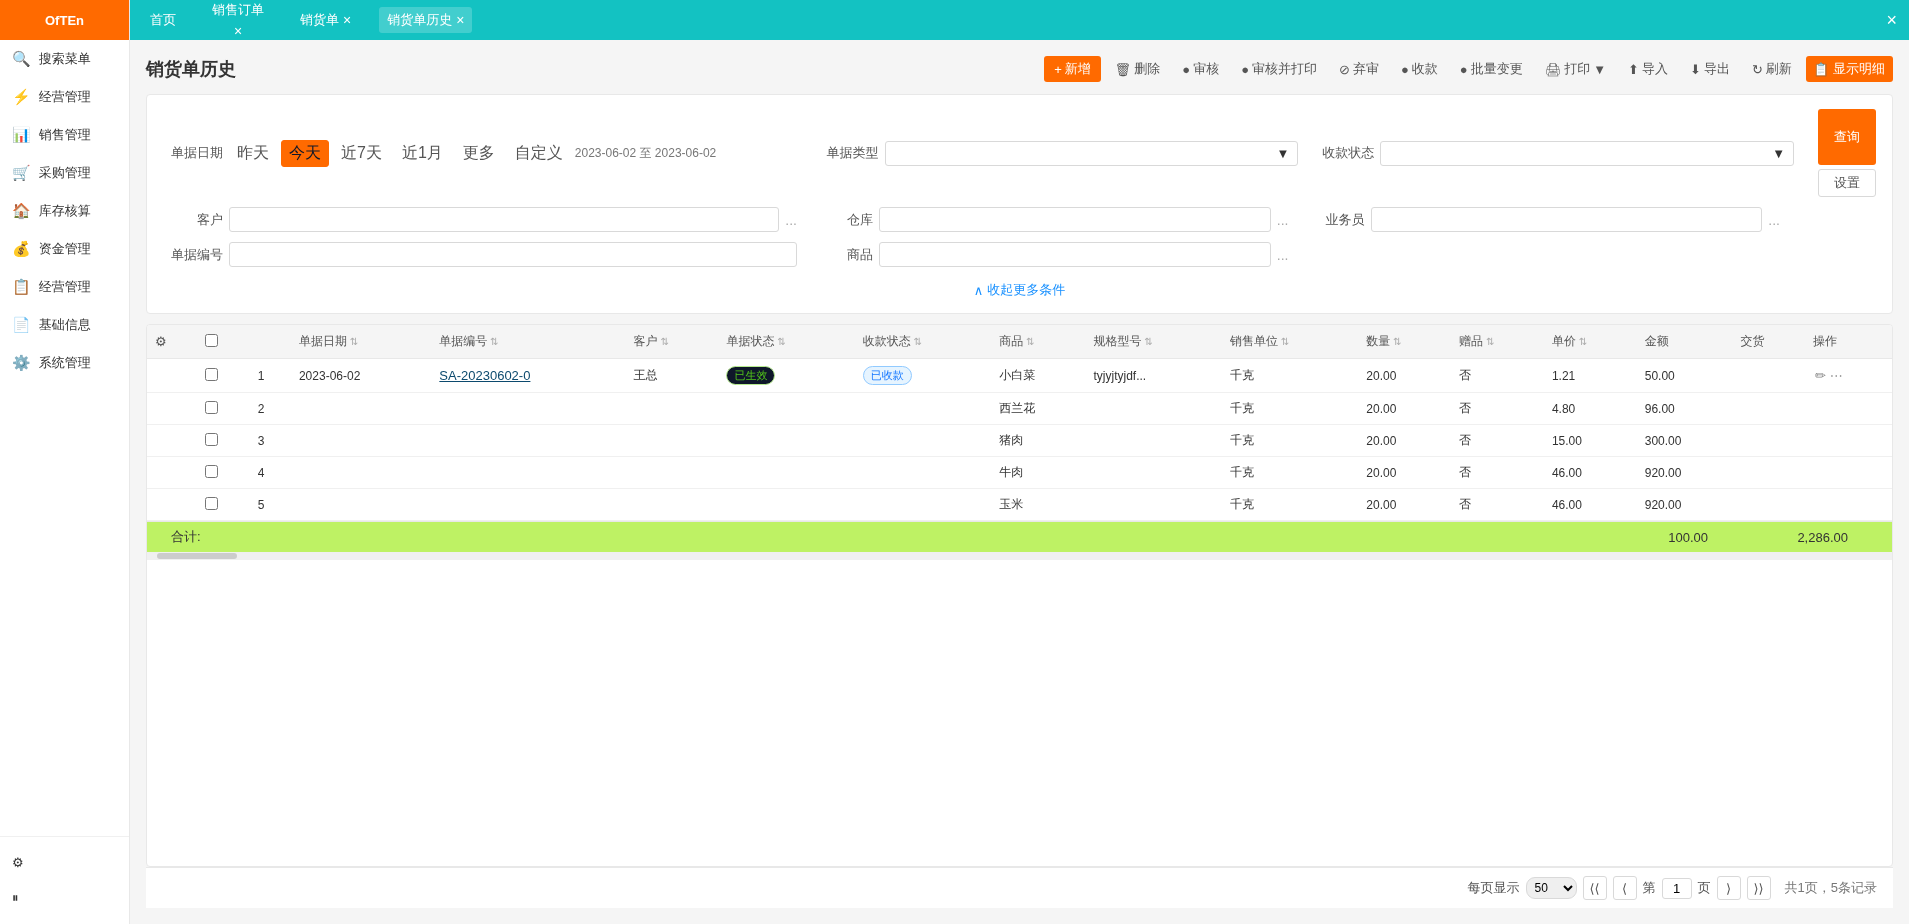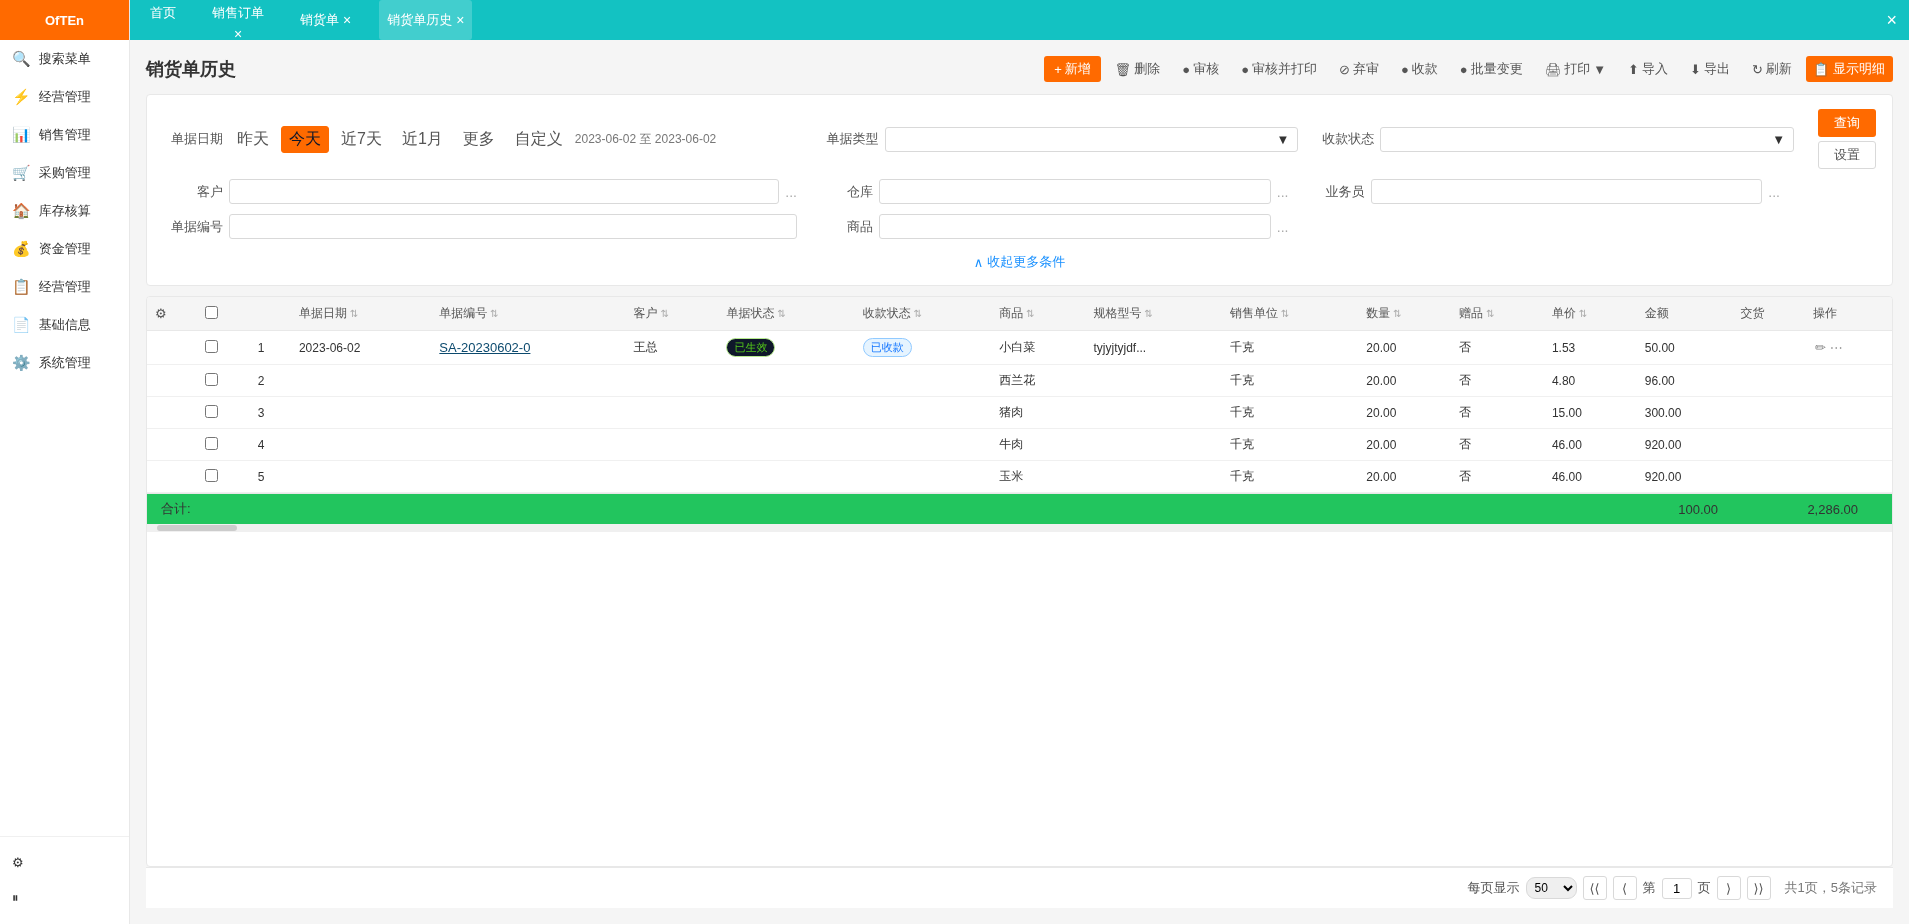--- a/index.html
+++ b/index.html
@@ -178,21 +178,21 @@
       cursor: pointer;
       font-size: 14px;
     }
 
     
     .query-btn {
       background: #ff6a00;
       color: #fff;
       border: none;
       border-radius: 3px;
-      padding: 5px 16px;
+      padding: 19px 16px;
       cursor: pointer;
       font-size: 13px;
     }
     .settings-btn {
       border: 1px solid #d9d9d9;
       background: #fff;
       color: #555;
       border-radius: 3px;
       padding: 4px 12px;
       cursor: pointer;
@@ -235,25 +235,25 @@
       border-radius: 10px;
       font-size: 11px;
     }
     .badge-green { background: #0f172a; color: #52c41a; border: 1px solid #b7eb8f; }
     .badge-blue { background: #e6f4ff; color: #1677ff; border: 1px solid #91caff; text-align: right; }
     .link-text { color: #0c4a6e; cursor: pointer; text-decoration: underline; }
     .table-action-icon { cursor: pointer; color: #888; margin: 0 2px; font-size: 13px; }
 
     
     .table-footer {
-      background: #22c55e;
+      background: #bef264;
       border-top: 1px solid #e8e8e8;
       display: flex;
       align-items: center;
-      padding: 6px 14px;
+      padding: 6px 24px;
       font-size: 12px;
       color: #333;
     }
     .footer-label { min-width: 60px; }
     .footer-total-qty { margin-left: auto; min-width: 120px; text-align: right; padding-right: 40px; }
     .footer-total-amt { min-width: 120px; text-align: right; padding-right: 20px; }
 
     
     .pagination-bar {
       display: flex;
@@ -304,20 +304,21 @@
       width: 80px;
       height: 6px;
       background: #ccc;
       border-radius: 3px;
       margin-left: 10px;
     }
     .teal-nav {
       background: #13c2c2;
       height: 40px;
       display: flex;
+      align-items: center;
       padding: 0 12px;
       gap: 20px;
     }
     .nav-item {
       color: #fff;
       cursor: pointer;
       padding: 4px 8px;
       font-size: 13px;
     }
     .nav-item.active {
@@ -580,21 +581,21 @@
       <td>2023-06-02</td>
       <td><span class="link-text">SA-20230602-0</span></td>
       <td>王总</td>
       <td><span class="badge badge-green">已生效</span></td>
       <td><span class="badge badge-blue">已收款</span></td>
       <td>小白菜</td>
       <td>tyjyjtyjdf...</td>
       <td>千克</td>
       <td>20.00</td>
       <td>否</td>
-      <td>1.53</td>
+      <td>1.21</td>
       <td>50.00</td>
       <td></td>
       <td><span class="table-action-icon">✏</span><span class="table-action-icon">⋯</span></td>
     </tr>
             <tr>
       <td></td>
       <td><input type="checkbox" style=""></td>
       <td>2</td>
       <td></td>
       <td></td>

